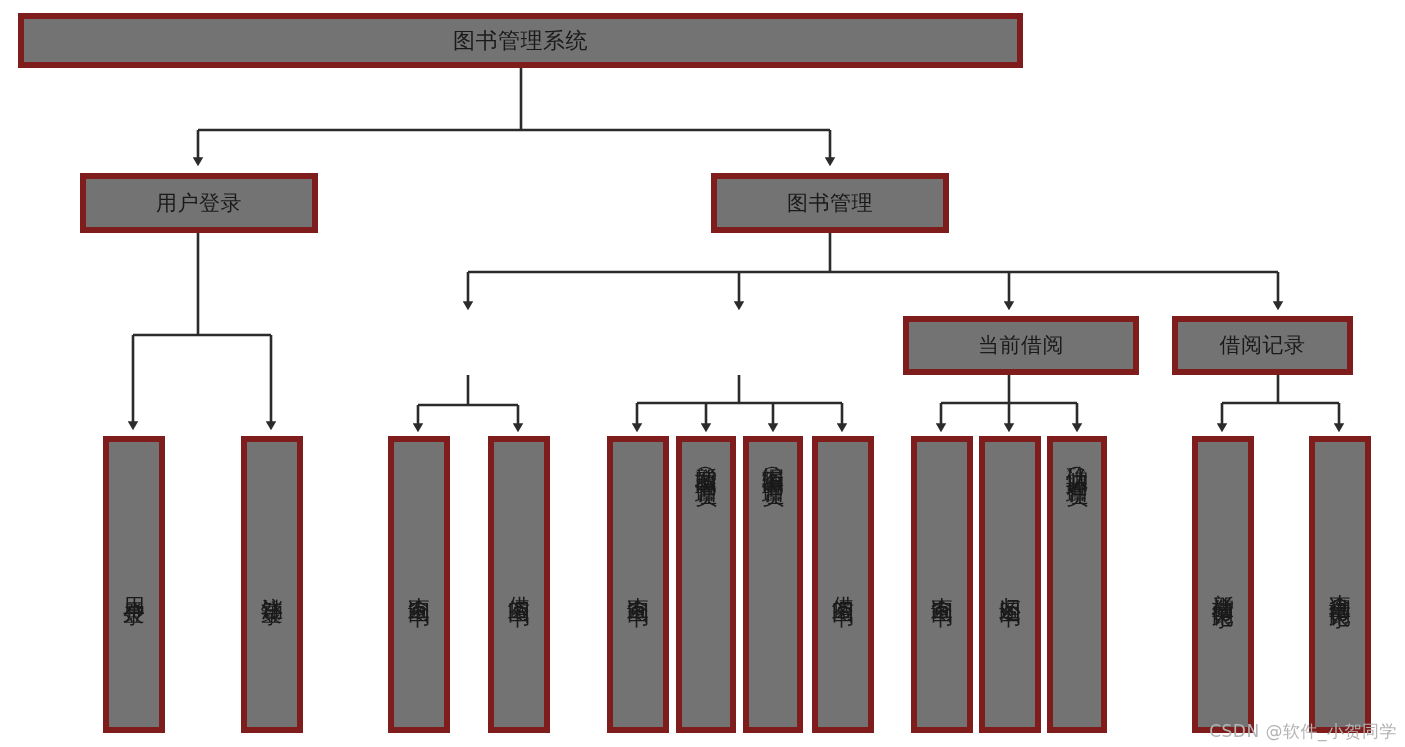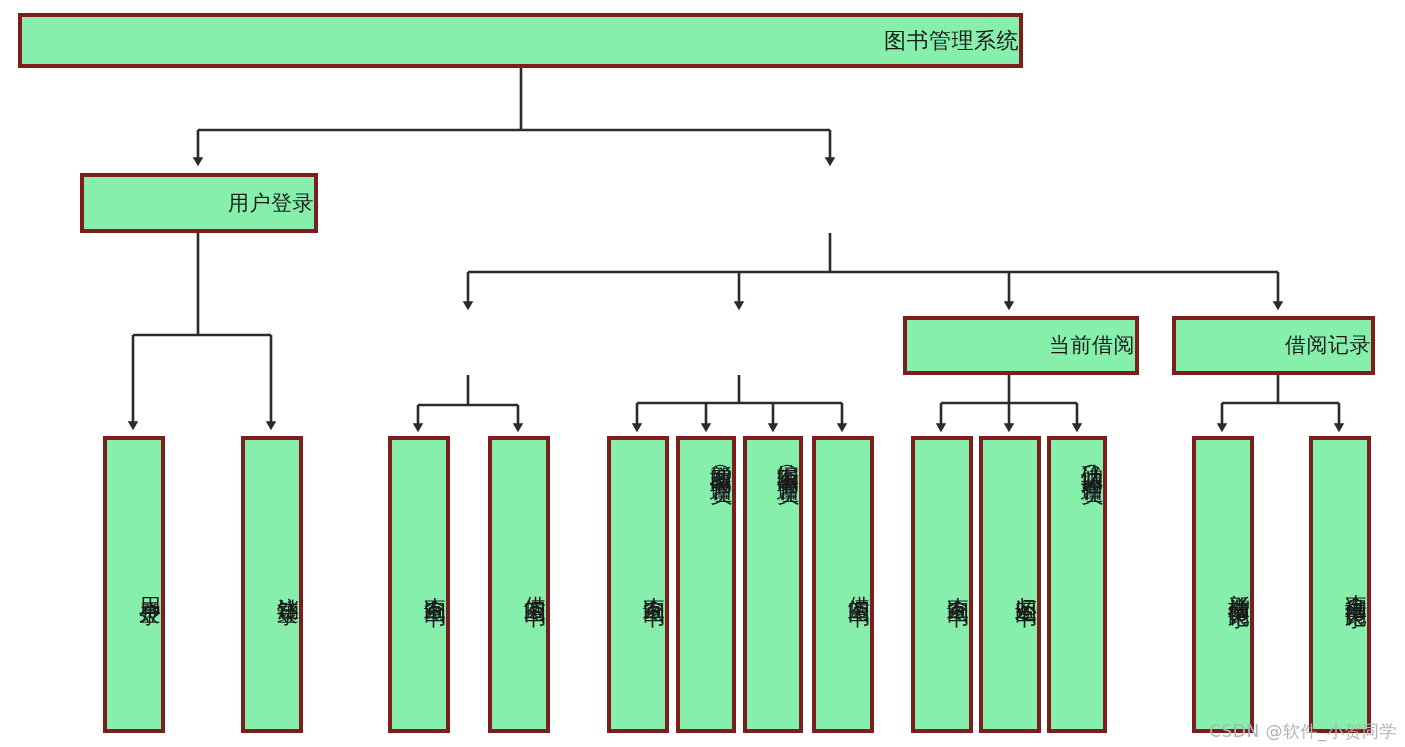--- a/index.html
+++ b/index.html
@@ -22,25 +22,25 @@
     position: absolute;
     left: 0;
     top: 0;
     width: 1405px;
     height: 747px;
     pointer-events: none;
   }
   .node {
     position: absolute;
     box-sizing: border-box;
-    background: #86efac;
-    border: 4px solid #7f1d1d;
+    background: #737373;
+    border: 6px solid #7f1d1d;
     display: flex;
     align-items: center;
-    justify-content: flex-end;
+    justify-content: center;
     color: #1a1a1a;
     z-index: 2;
   }
   .node .label {
     display: block;
     text-align: center;
     line-height: 1.18;
     letter-spacing: 0.5px;
   }
   
@@ -135,25 +135,28 @@
     </g>
   </svg>
 
   <div class="node horiz root" style="left:18px; top:13px; width:1005px; height:55px;">
     <span class="label">图书管理系统</span>
   </div>
 
   <div class="node horiz" style="left:80px; top:173px; width:238px; height:60px;">
     <span class="label">用户登录</span>
   </div>
+  <div class="node horiz" style="left:711px; top:173px; width:238px; height:60px;">
+    <span class="label">图书管理</span>
+  </div>
 
   <div class="node horiz" style="left:903px; top:316px; width:236px; height:59px;">
     <span class="label">当前借阅</span>
   </div>
-  <div class="node horiz" style="left:1172px; top:316px; width:203px; height:59px;">
+  <div class="node horiz" style="left:1172px; top:316px; width:181px; height:59px;">
     <span class="label">借阅记录</span>
   </div>
 
   <div class="node vert centered" style="left:103px; top:436px; width:62px; height:297px;">
     <span class="label">用户登录</span>
   </div>
   <div class="node vert centered" style="left:241px; top:436px; width:62px; height:297px;">
     <span class="label">注销登录</span>
   </div>
 

